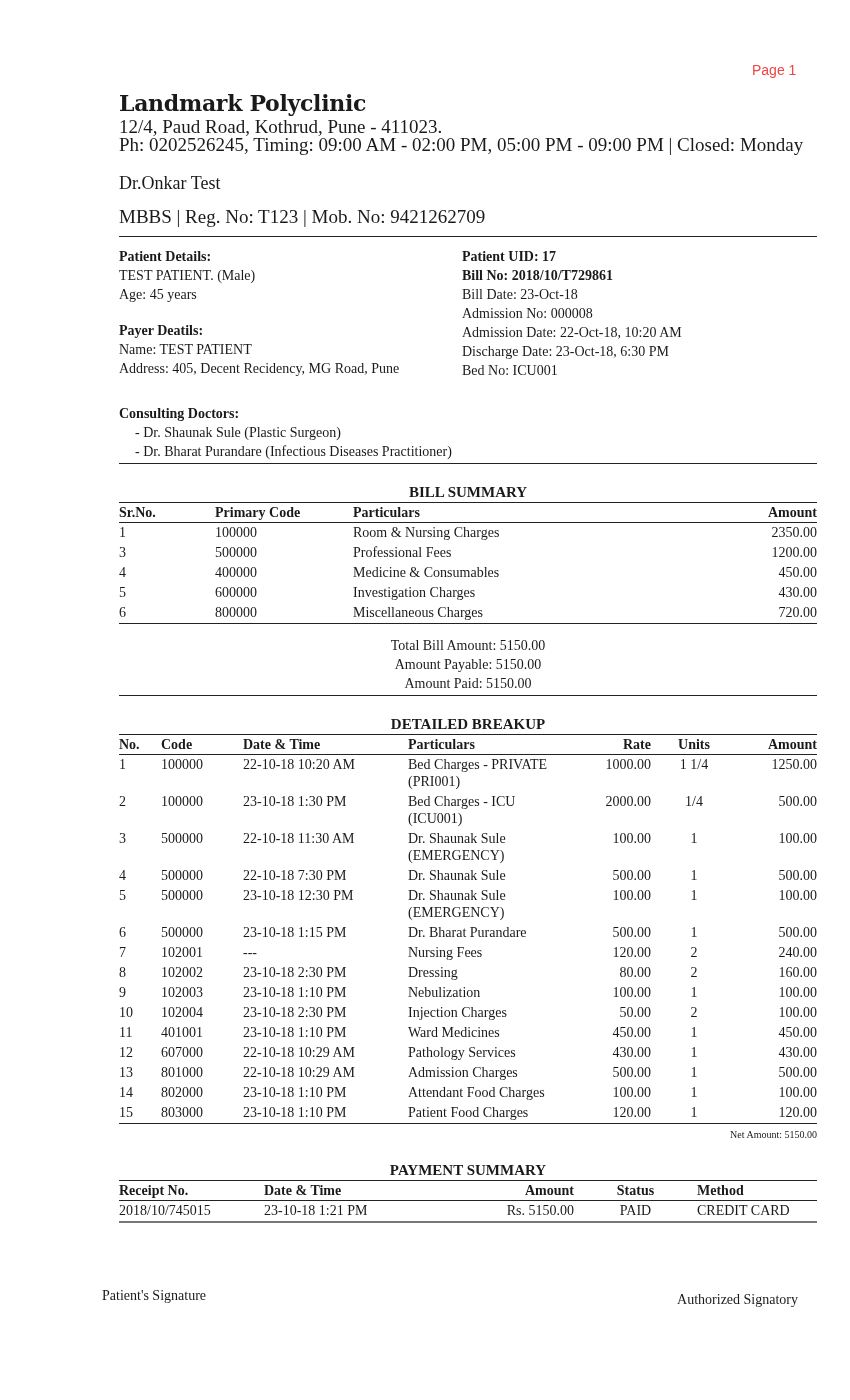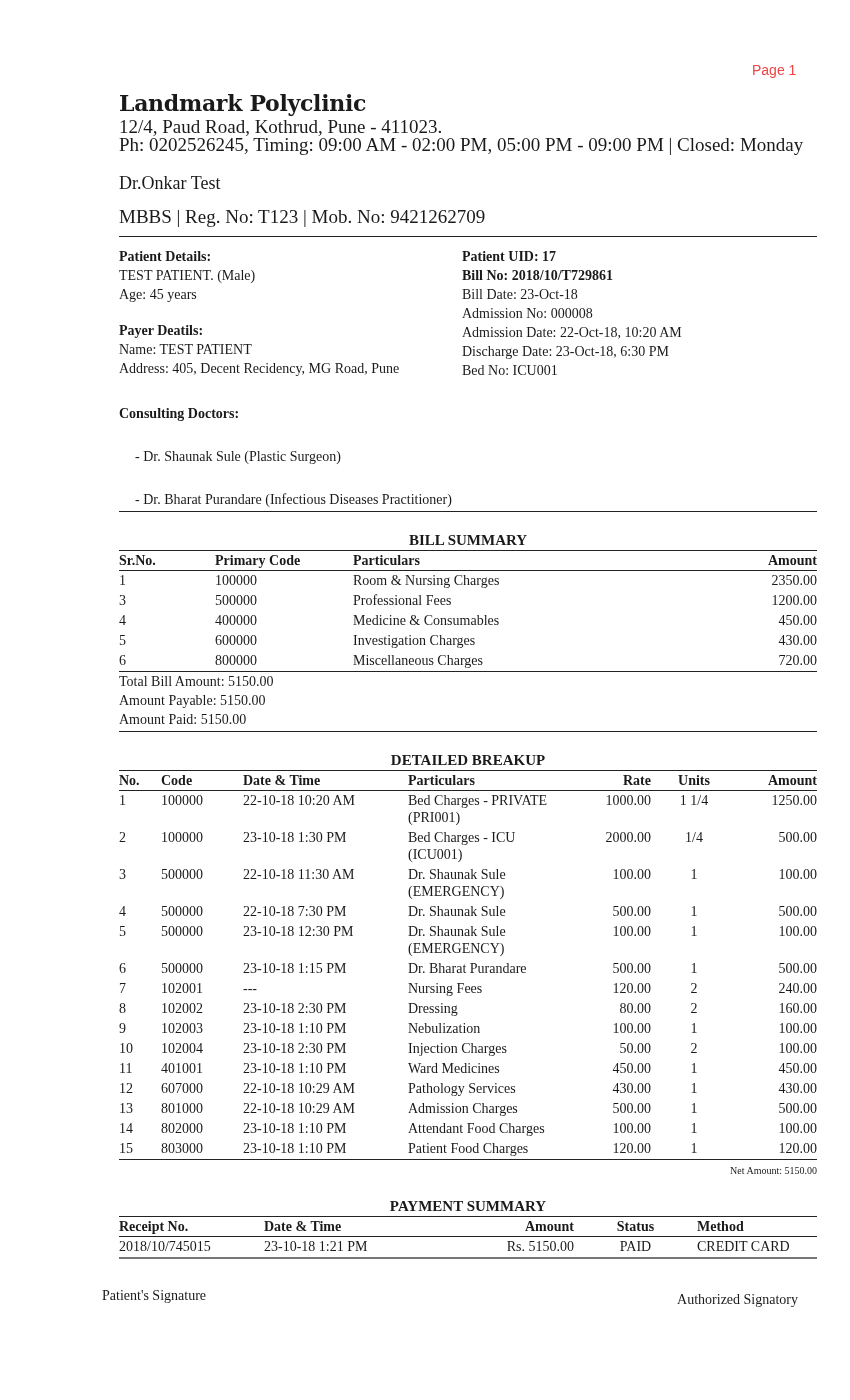--- a/index.html
+++ b/index.html
@@ -8,30 +8,30 @@
   .wrap { position:absolute; left:119px; top:88px; width:698px; }
   .clinic-name { font-family:"DejaVu Serif", serif; font-weight:bold; font-size:22px; letter-spacing:-0.3px; margin:0; line-height:30px; }
   .small { font-family:"Liberation Serif", serif; font-size:19px; line-height:18px; }
   .doc-name { font-family:"Liberation Serif", serif; font-size:18px; line-height:22px; margin-top:18px; }
   .rule { border:0; border-top:1.5px solid #222; margin:0; }
   .details { display:flex; margin-top:10px; }
   .details .col { font-family:"Liberation Serif", serif; font-size:14px; line-height:19px; }
   .details .col.left { width:343px; }
   .b { font-weight:bold; }
   .consult { font-family:"Liberation Serif", serif; font-size:14px; line-height:19px; margin-top:24px; padding-bottom:2px; }
-  .consult .item { padding-left:16px;margin-top:24px; }
+  .consult .item { padding-left:16px; }
   .section-title { text-align:center; font-family:"Liberation Serif", serif; font-weight:bold; font-size:15px; margin-top:18px; line-height:20px; }
   table { width:100%; border-collapse:collapse; font-family:"Liberation Serif", serif; font-size:14px; }
   th { font-weight:bold; text-align:left; padding:0; line-height:19px; border-top:1.5px solid #222; border-bottom:1px solid #222; }
   td { padding:0; line-height:17px; vertical-align:top; }
   tr.row td { padding-top:1px; padding-bottom:2px; }
   .r { text-align:right; }
   .c { text-align:center; }
   table.bottom-rule { border-bottom:1.5px solid #222; }
-  .totals { font-family:"Liberation Serif", serif; font-size:14px; line-height:19px; text-align:left; margin-top:0; padding-bottom:2px; }
+  .totals { font-family:"Liberation Serif", serif; font-size:14px; line-height:19px; text-align:center; margin-top:12px; padding-bottom:2px; }
   .net { font-family:"Liberation Serif", serif; font-size:10px; line-height:19px; text-align:right; margin-top:1px; }
   .sig-patient { position:absolute; left:102px; top:1288px; font-family:"Liberation Serif", serif; font-size:14px; }
   .sig-auth { position:absolute; right:52px; top:1292px; font-family:"Liberation Serif", serif; font-size:14px; }
 </style>
 </head>
 <body>
 
 <div class="page-num">Page 1</div>
 
 <div class="wrap">

